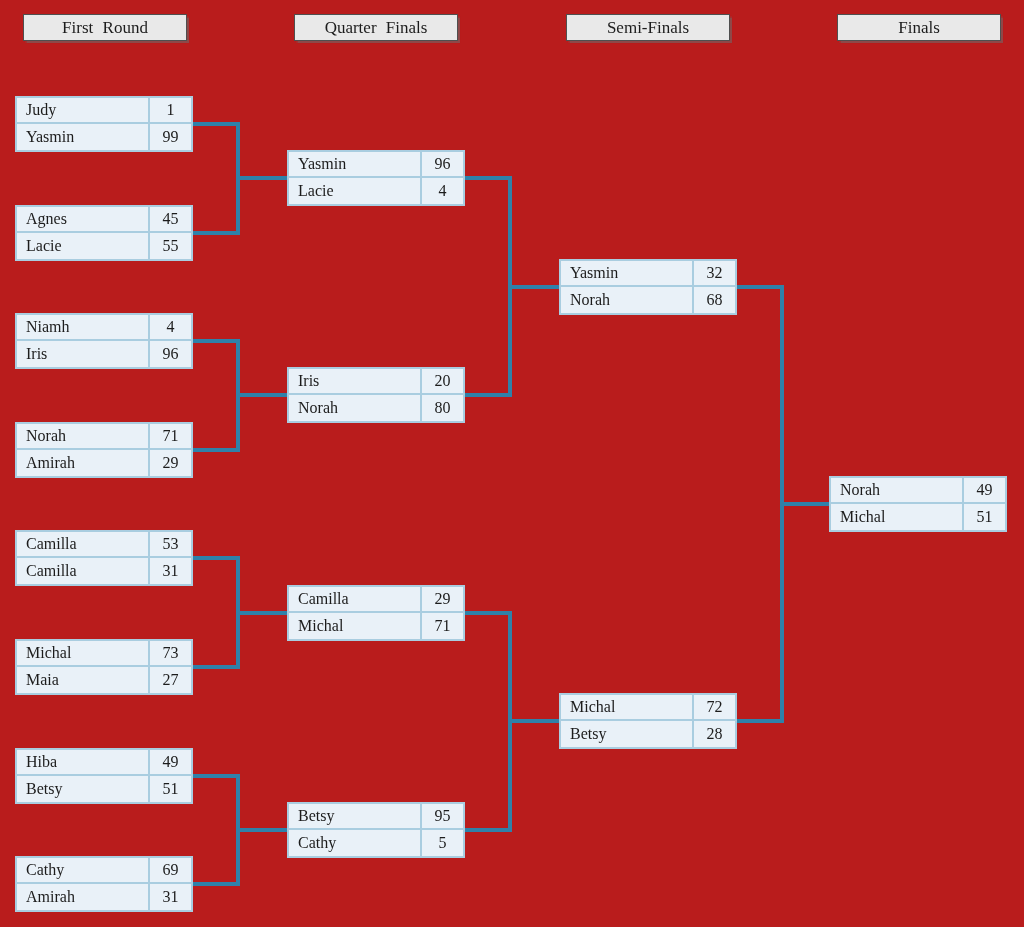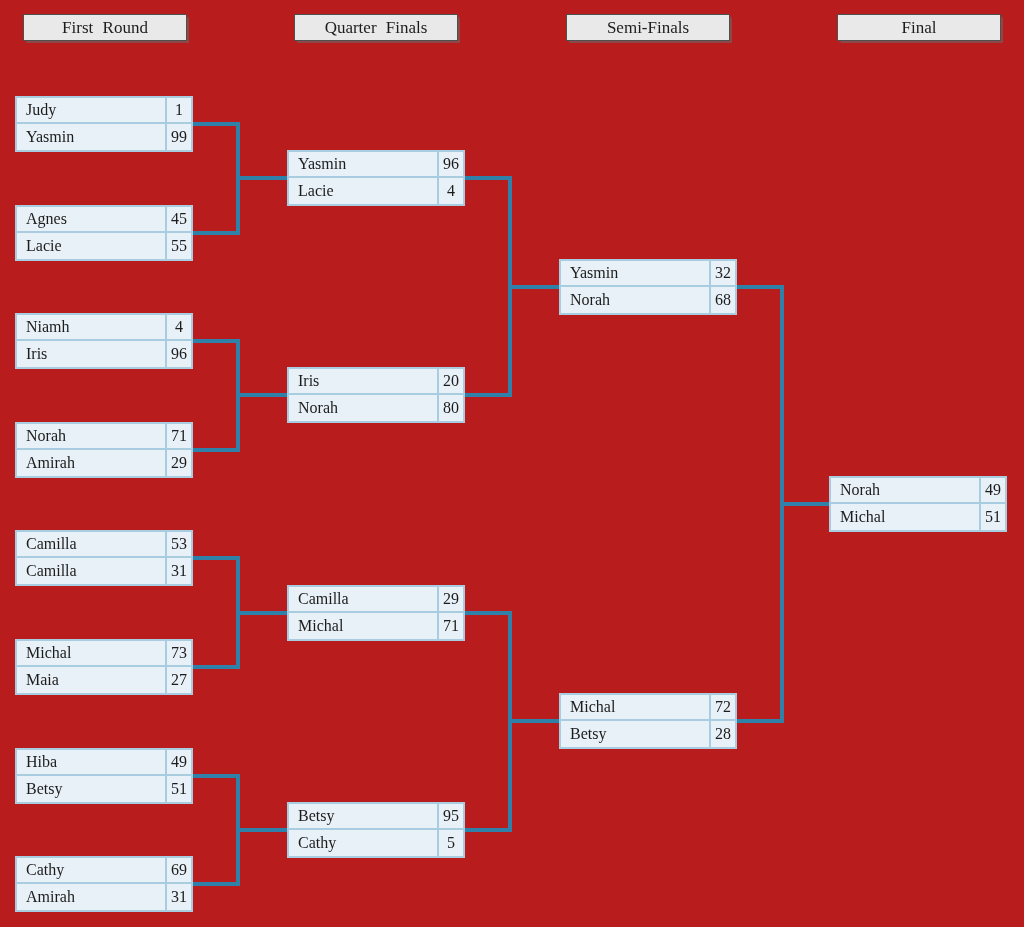--- a/index.html
+++ b/index.html
@@ -17,21 +17,21 @@
   .match {
     position: absolute; width: 178px; height: 56px; box-sizing: border-box;
     background: #e9f1f8; border: 2px solid #a9cde0;
   }
   .match .row { display: flex; height: 26px; box-sizing: border-box; }
   .match .row.top { border-bottom: 2px solid #a9cde0; }
   .cell {
     box-sizing: border-box; display: flex; align-items: center;
     font-size: 16px; color: #1c1c1c; white-space: nowrap; overflow: hidden;
   }
-  .cell.name { width: 150px; padding-left: 9px; border-right: 2px solid #a9cde0; }
+  .cell.name { width: 133px; padding-left: 9px; border-right: 2px solid #a9cde0; }
   .cell.score { flex: 1; justify-content: center; padding: 0 2px; }
 
   .seg { position: absolute; background: #2f81a9; }
 </style>
 </head>
 <body>
 
 <div class="stage">
 
   <div class="seg" style="left:193px;top:122px;width:47px;height:4px"></div>
@@ -65,21 +65,21 @@
   <div class="seg" style="left:508px;top:719px;width:51px;height:4px"></div>
 
   <div class="seg" style="left:737px;top:285px;width:47px;height:4px"></div>
   <div class="seg" style="left:737px;top:719px;width:47px;height:4px"></div>
   <div class="seg" style="left:780px;top:285px;width:4px;height:438px"></div>
   <div class="seg" style="left:780px;top:502px;width:51px;height:4px"></div>
 
   <div class="round-header" style="left:23px">First Round</div>
   <div class="round-header" style="left:294px">Quarter Finals</div>
   <div class="round-header" style="left:566px">Semi-Finals</div>
-  <div class="round-header" style="left:837px">Final</div>
+  <div class="round-header" style="left:837px">Finals</div>
 
   <div class="match" style="left:15px;top:96px">
     <div class="row top">
       <div class="cell name">Judy</div>
       <div class="cell score">1</div>
     </div>
     <div class="row">
       <div class="cell name">Yasmin</div>
       <div class="cell score">99</div>
     </div>

